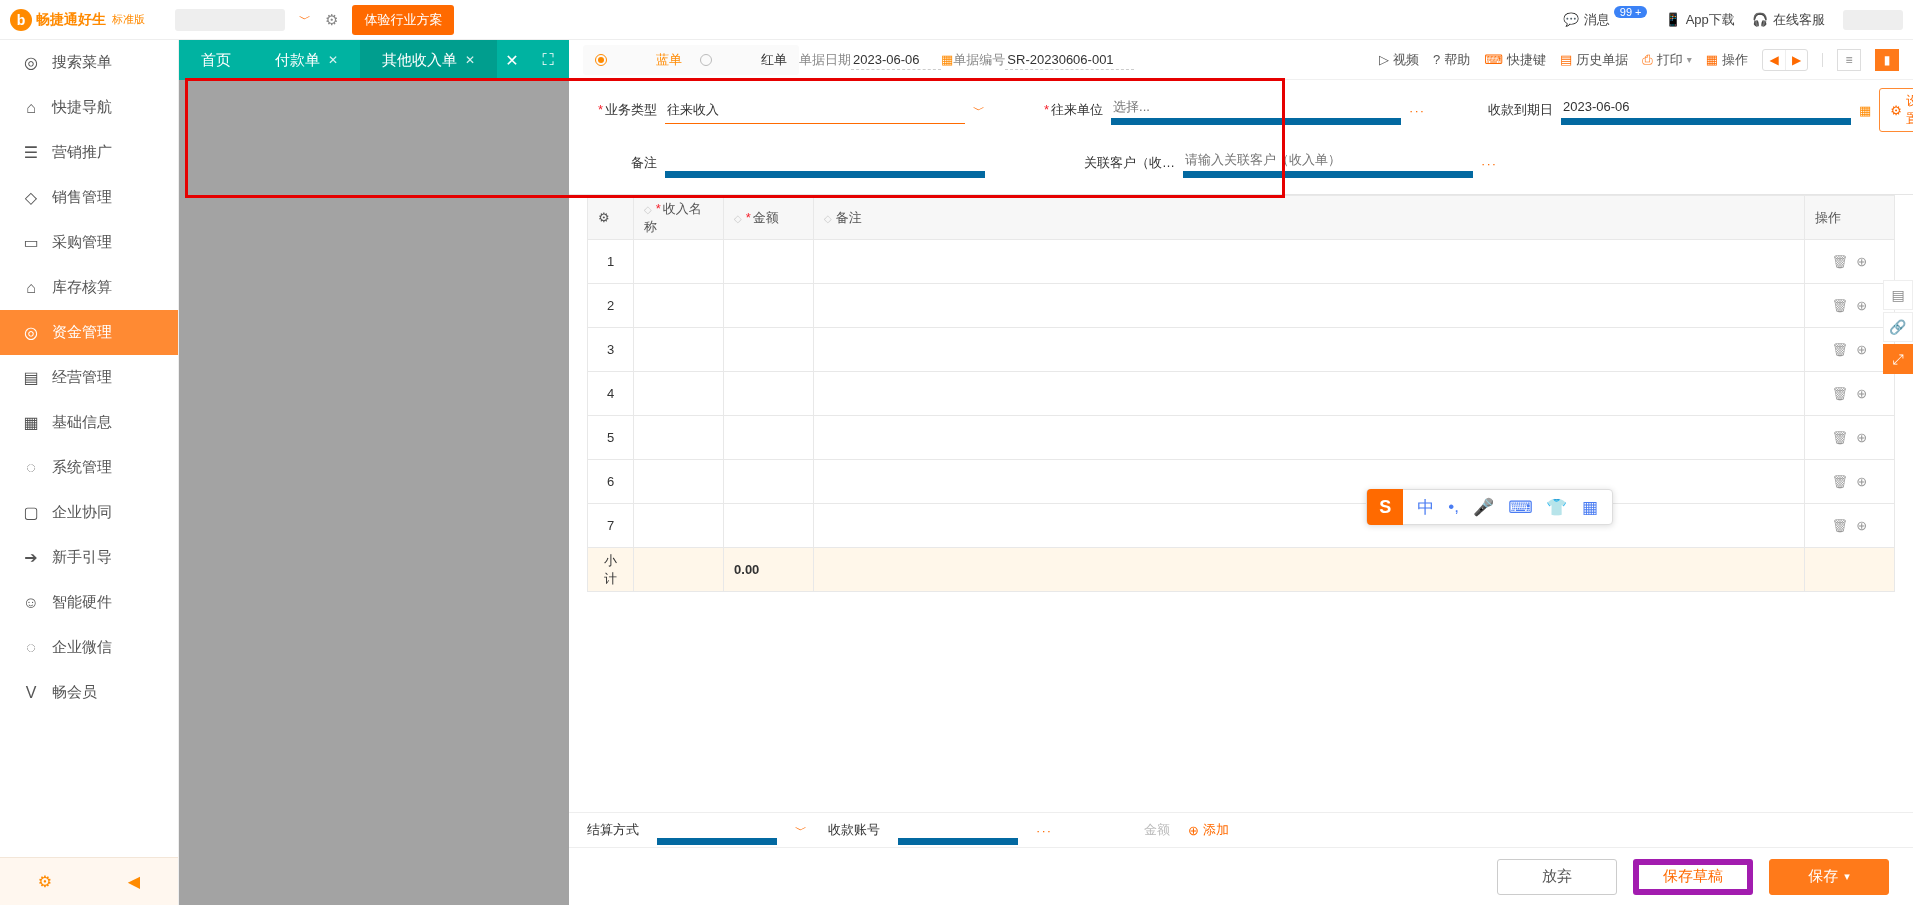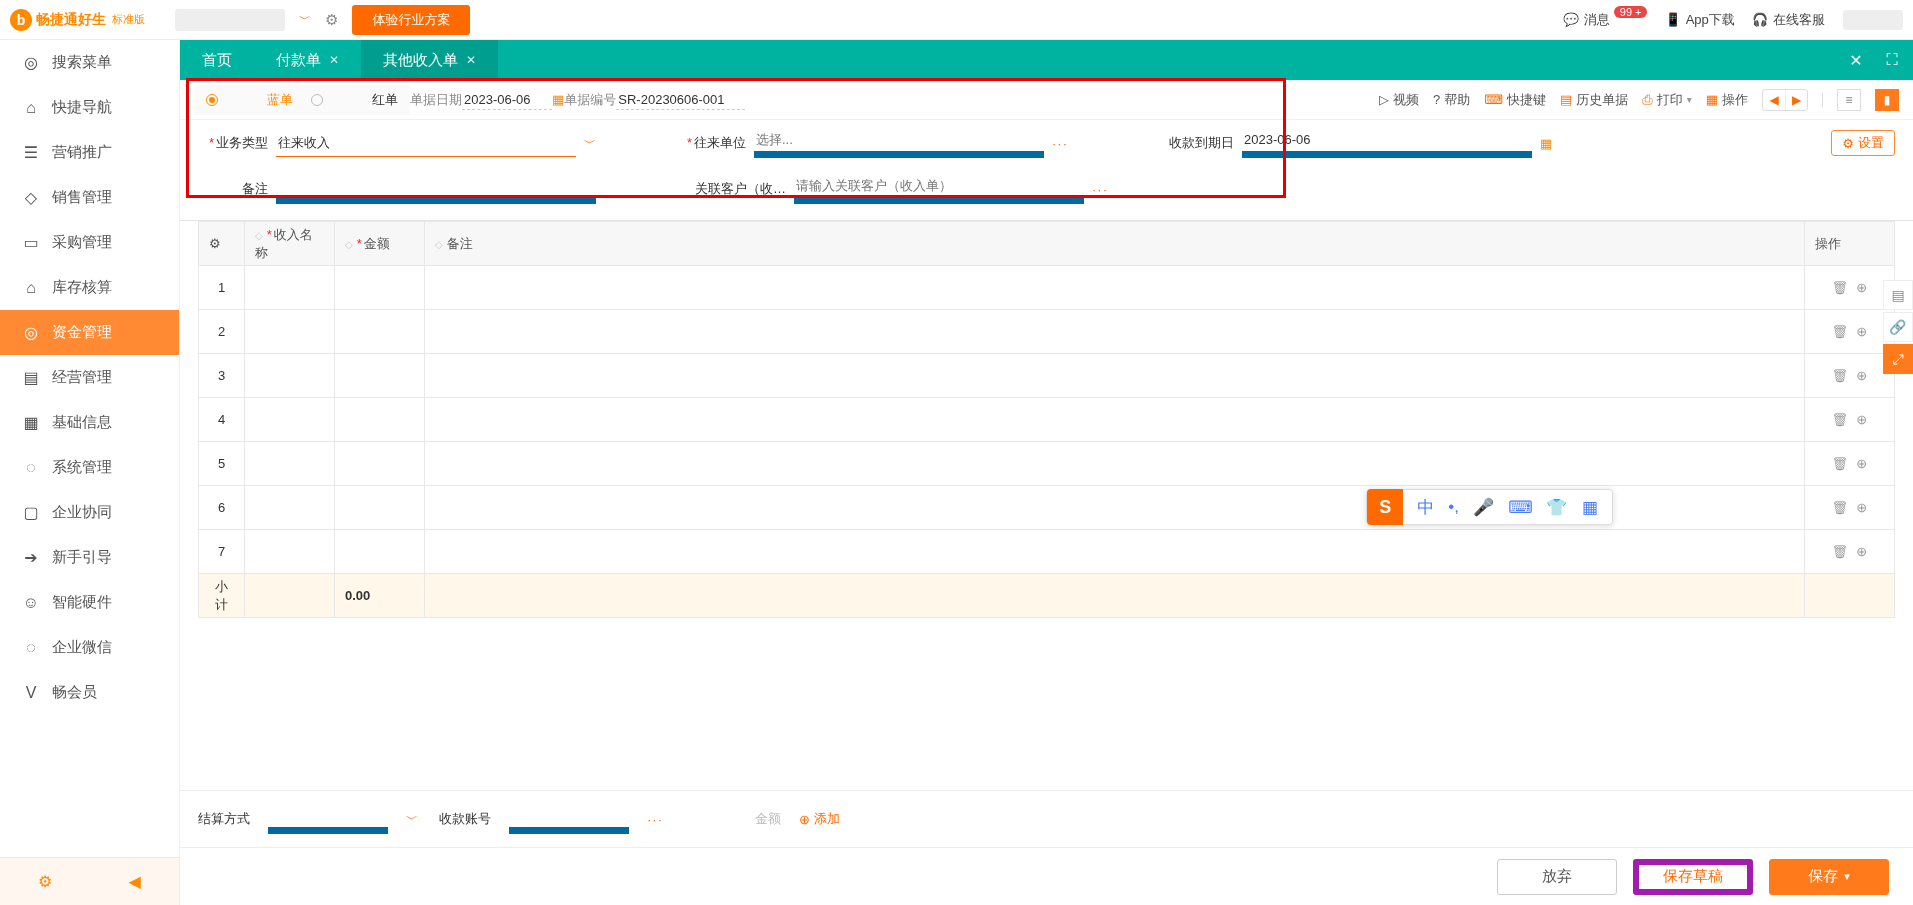--- a/index.html
+++ b/index.html
@@ -6,35 +6,35 @@
 body { background: #f5f5f5; font-size: 13px; color: #333; width: 1913px; height: 905px; overflow: hidden; }
 
 
 .top-bar { height: 40px; background: #fff; display: flex; align-items: center; padding: 0 10px; border-bottom: 1px solid #eee; }
 .logo { display: flex; align-items: center; gap: 4px; font-size: 14px; color: #ff8a00; font-weight: bold; }
 .logo .circ { width: 22px; height: 22px; border-radius: 50%; background: #ff8a00; color: #fff; display: flex; align-items: center; justify-content: center; font-size: 14px; }
 .edition { color: #ff8a00; font-size: 11px; margin-left: 6px; }
 .org { background: #eee; border-radius: 3px; padding: 2px 10px; margin-left: 30px; color: #999; width: 110px; height: 22px; }
 .dd-arrow { color: #ff6a00; margin: 0 14px; font-size: 12px; }
 .gear { color: #888; margin-right: 14px; font-size: 15px; }
-.orange-btn { background: #ff6a00; color: #fff; border: none; border-radius: 3px; padding: 6px 20px; font-size: 13px; cursor: pointer; text-align: right; }
+.orange-btn { background: #ff6a00; color: #fff; border: none; border-radius: 3px; padding: 6px 12px; font-size: 13px; cursor: pointer; text-align: right; }
 .top-right { margin-left: auto; display: flex; align-items: center; gap: 18px; color: #444; font-size: 13px; }
 .top-right .item { display: flex; align-items: center; gap: 4px; cursor: pointer; }
-.badge { background: #ef4444; color: #fff; border-radius: 8px; padding: 0 6px; font-size: 11px; position: relative; top: -8px; }
+.badge { background: #3b82f6; color: #fff; border-radius: 8px; padding: 0 6px; font-size: 11px; position: relative; top: -8px; }
 
 
 .layout { display: flex; height: calc(100% - 40px); }
 .sidebar { width: 180px; background: #fff; border-right: 1px solid #eee; display: flex; flex-direction: column; }
 .sidebar .menu { flex: 1; }
 .sidebar .menu-item { display: flex; align-items: center; gap: 12px; padding: 13px 22px; color: #555; cursor: pointer; font-size: 15px; }
 .sidebar .menu-item.active { background: #ff8a33; color: #fff; }
 .sidebar .menu-item .mi { width: 18px; text-align: center; font-size: 16px; }
 .sidebar .bottom-bar { height: 48px; background: #fff7ef; display: flex; align-items: center; justify-content: space-around; color: #ff8a00; border-top: 1px solid #f3e6d8; font-size: 16px; }
 
-.main { flex: 1; display: flex; flex-direction: column; background: #0ea5e9; position: relative; }
+.main { flex: 1; display: flex; flex-direction: row; background: #a3a3a3; position: relative; }
 
 
 .tabs { height: 40px; background: #00b3a1; display: flex; align-items: stretch; }
 .tab { padding: 0 22px; display: flex; align-items: center; gap: 8px; color: #fff; font-size: 15px; cursor: pointer; }
 .tab.active { background: #009e8e; }
 .tab .close { font-size: 12px; opacity: .85; }
 .tabs-right { margin-left: auto; display: flex; align-items: center; gap: 6px; padding-right: 6px; }
 .tabs-right .sq { width: 30px; height: 30px; display: flex; align-items: center; justify-content: center; color: #fff; cursor: pointer; font-size: 16px; }
 
 
@@ -85,21 +85,21 @@
 table.grid th { background: #f7f7f7; color: #555; font-weight: normal; }
 .col-gear { width: 46px; text-align: center; }
 .col-name { width: 90px; }
 .col-amt { width: 90px; text-align: right; }
 .col-act { width: 90px; text-align: center; }
 .sort-ic { color: #ccc; font-size: 10px; margin-right: 4px; }
 tr.subtotal td { background: #fff7ea; }
 .row-ic { color: #999; cursor: pointer; margin: 0 4px; }
 
 
-.pay-row { display: flex; align-items: center; gap: 18px; padding: 13px 18px; border-top: 1px solid #eee; font-size: 13px; }
+.pay-row { display: flex; align-items: center; gap: 18px; padding: 2px 18px; border-top: 1px solid #eee; font-size: 13px; }
 .pay-row .underline-input { width: 120px; }
 .add-link { color: #ff6a00; display: flex; align-items: center; gap: 4px; cursor: pointer; }
 
 
 .footer { height: 58px; border-top: 1px solid #eee; display: flex; align-items: center; justify-content: flex-end; gap: 16px; padding: 0 24px; background: #fff; }
 .btn { min-width: 120px; height: 36px; border-radius: 3px; font-size: 15px; cursor: pointer; display: flex; align-items: center; justify-content: center; }
 .btn-ghost { background: #fff; border: 1px solid #ccc; color: #555; text-align: right; }
 .btn-outline { background: #fff; border: 6px solid #a21caf; color: #ff6a00; }
 .btn-primary { background: #ff7a1a; border: 1px solid #ff7a1a; color: #fff; gap: 6px; }
 

